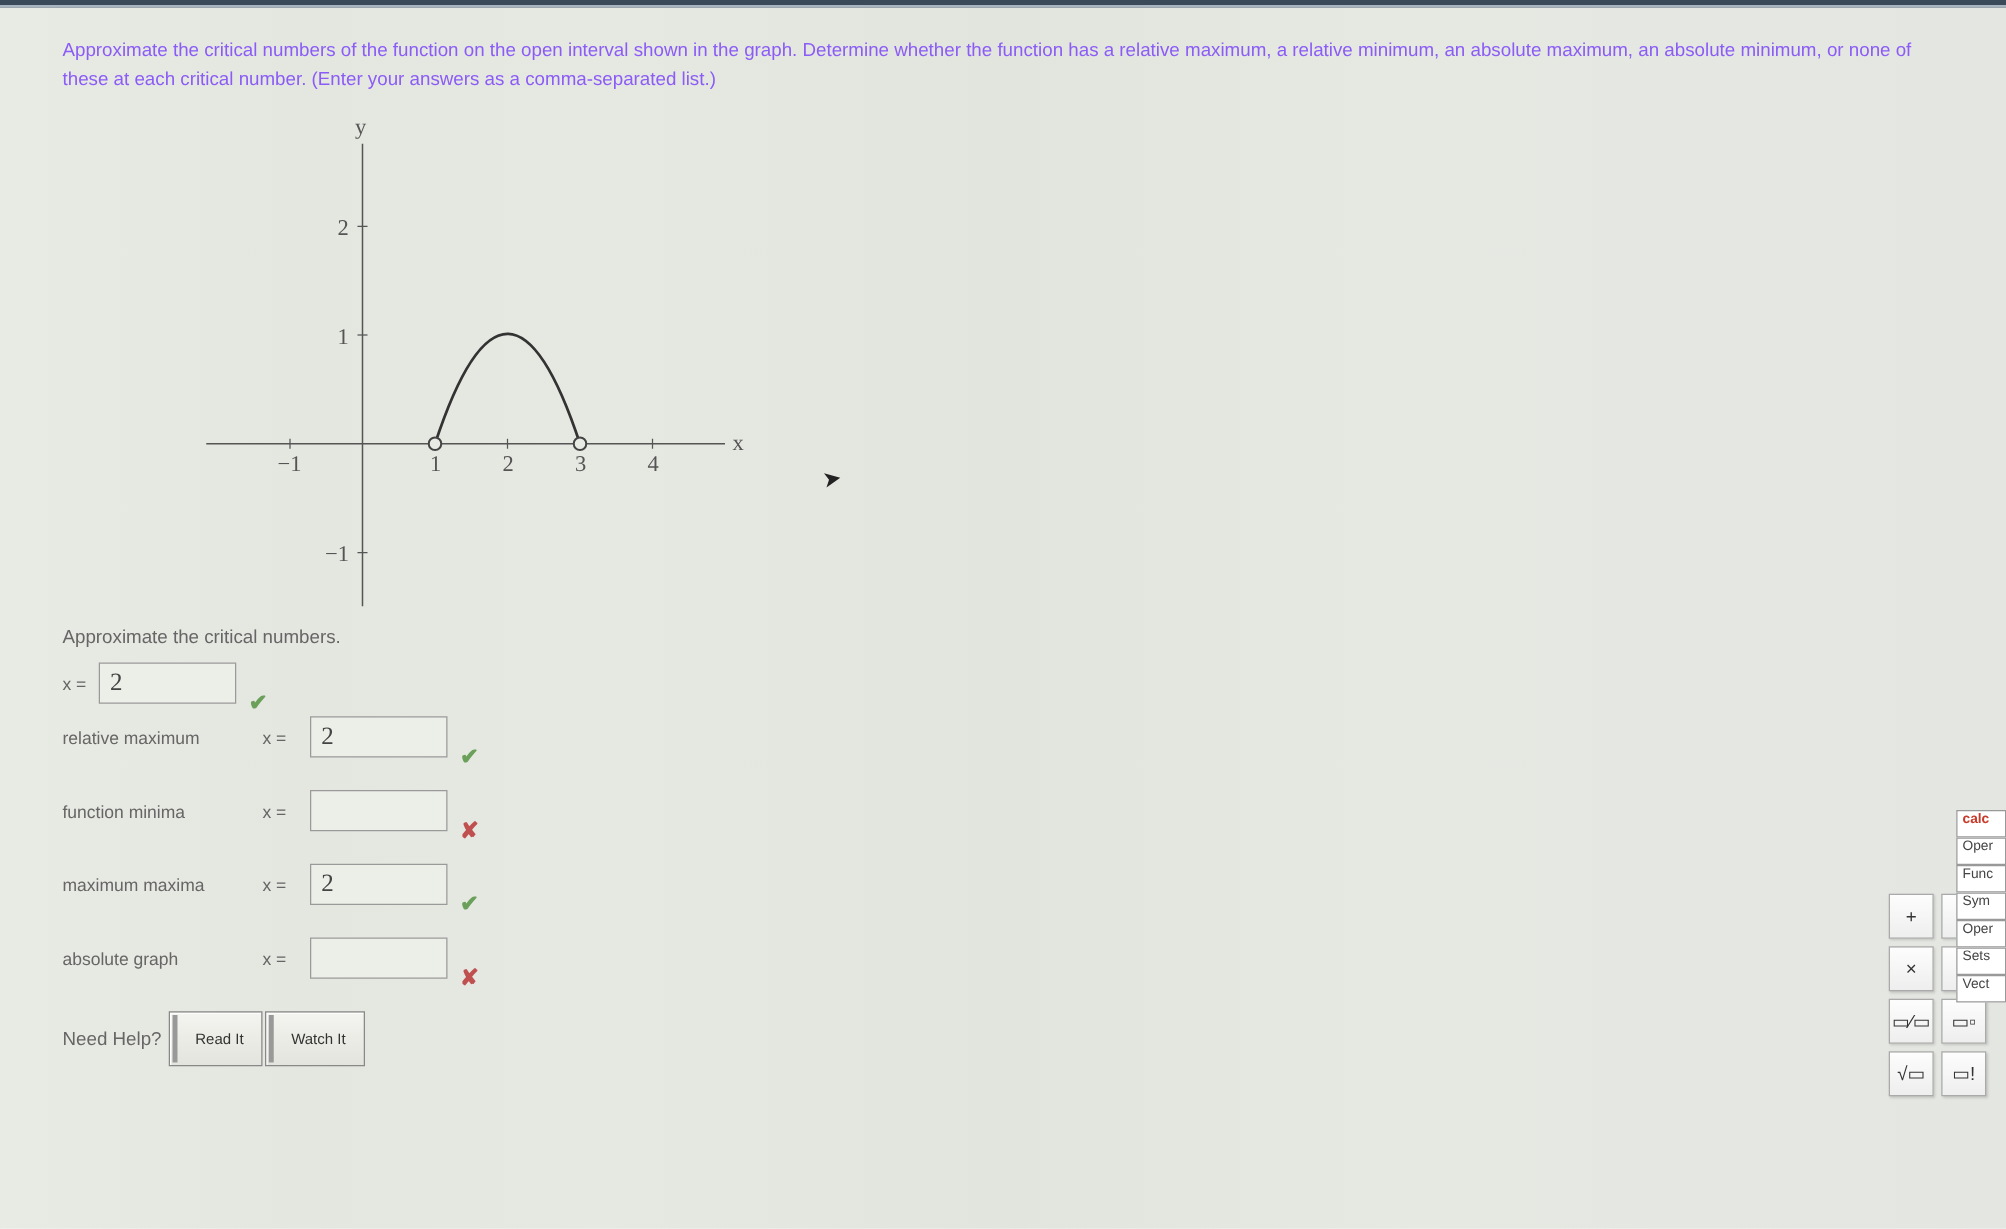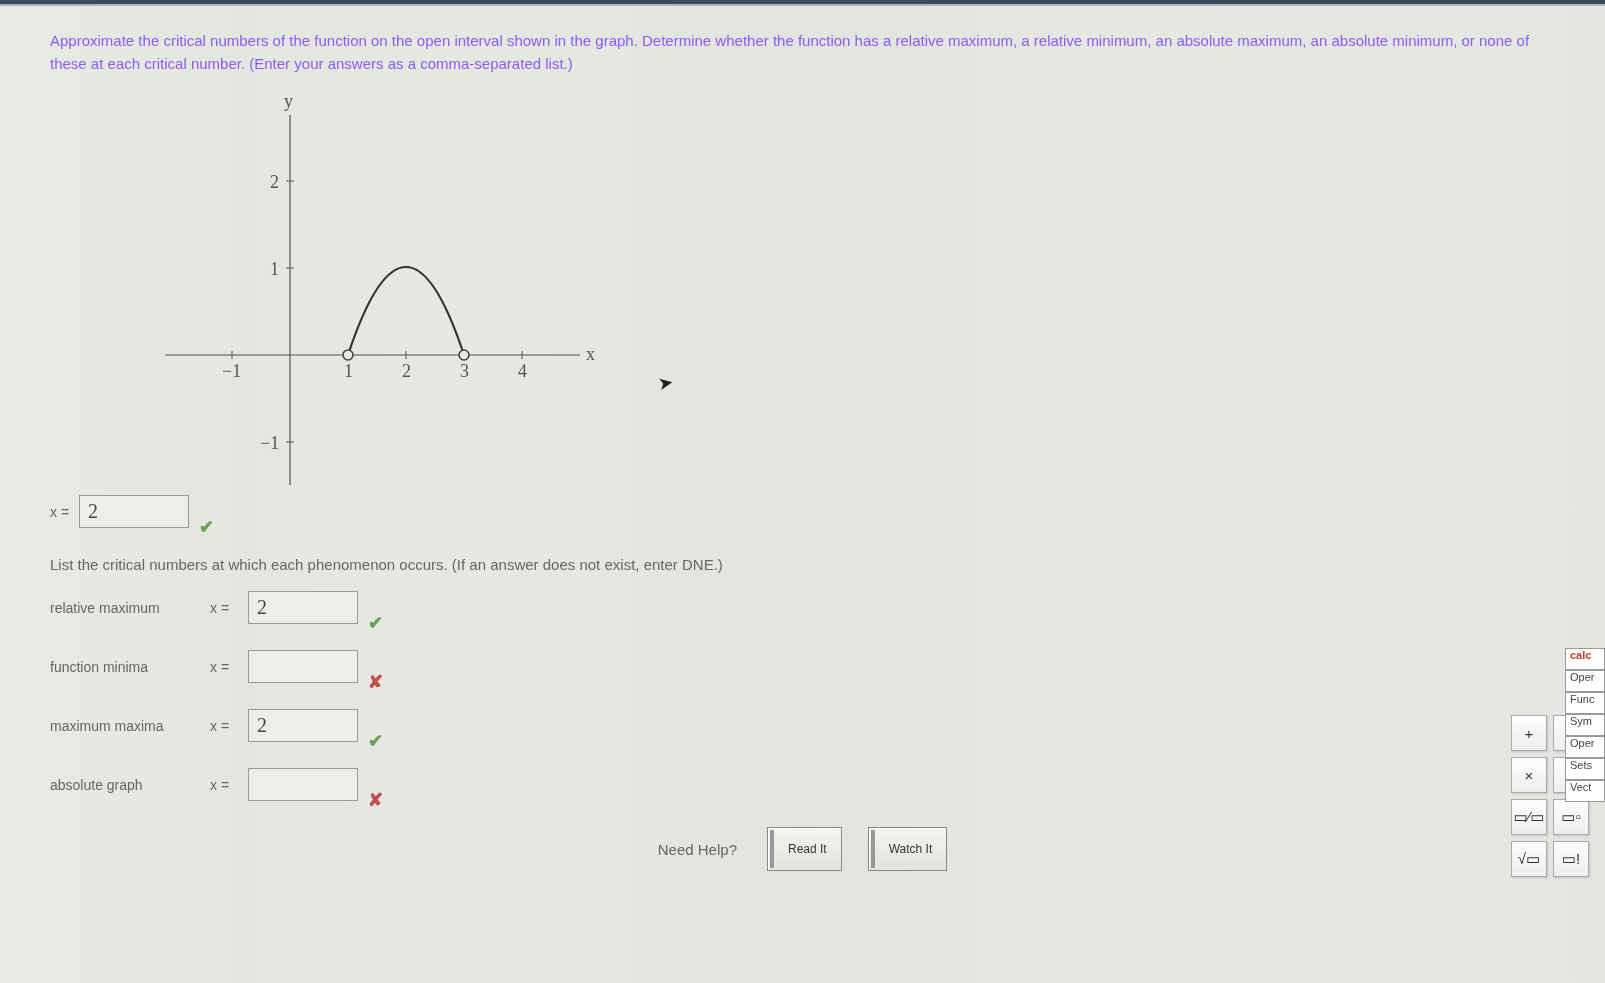--- a/index.html
+++ b/index.html
@@ -62,24 +62,23 @@
     width: 110px; height: 33px;
     border: 1px solid #9a9a9a;
     background: #eceee8;
     font-family: 'Times New Roman', serif;
     font-size: 20px;
     padding: 2px 8px;
     color: #444;
   }
   .answer-box.small { width: 110px; }
   .need-help-row {
-    display: flex; align-items: center; gap: 26px;
+    display: flex; align-items: center; gap: 2px;
     margin-top: 20px;
     font-size: 15px;
-    justify-content: center;
   }
   .need-help-label { color: #666; margin-right: 4px; }
   .help-btn {
     border: 1px solid #888;
     background: linear-gradient(#f4f4f0, #e4e4de);
     padding: 14px 14px;
     font-size: 12px;
     color: #333;
     cursor: pointer;
     box-shadow: inset 1px 1px 0 #fff;
@@ -198,28 +197,28 @@
         <text x="536" y="275">x</text>
       </g>
 
       <path d="M 298 270 Q 356 94 414 270" stroke="#333" stroke-width="2.2" fill="none"></path>
 
       <circle cx="298" cy="270" r="5" fill="#e8eae4" stroke="#444" stroke-width="1.6"></circle>
       <circle cx="414" cy="270" r="5" fill="#e8eae4" stroke="#444" stroke-width="1.6"></circle>
     </svg>
   </div>
 
+  <div class="sub-prompt">Approximate the critical numbers.</div>
 
   <div class="answer-row" style="margin-bottom:10px;">
     <span class="x-eq-small">x =</span>
     <input class="answer-box small" value="2" style="">
     <span class="check-icon">✔</span>
   </div>
 
-  <div class="list-prompt">List the critical numbers at which each phenomenon occurs. (If an answer does not exist, enter DNE.)</div>
 
   <div class="answer-row">
     <span class="row-label">relative maximum</span>
     <span class="equals">x =</span>
     <input class="answer-box" value="2" style="">
     <span class="check-icon">✔</span>
   </div>
 
   <div class="answer-row">
     <span class="row-label">function minima</span>

